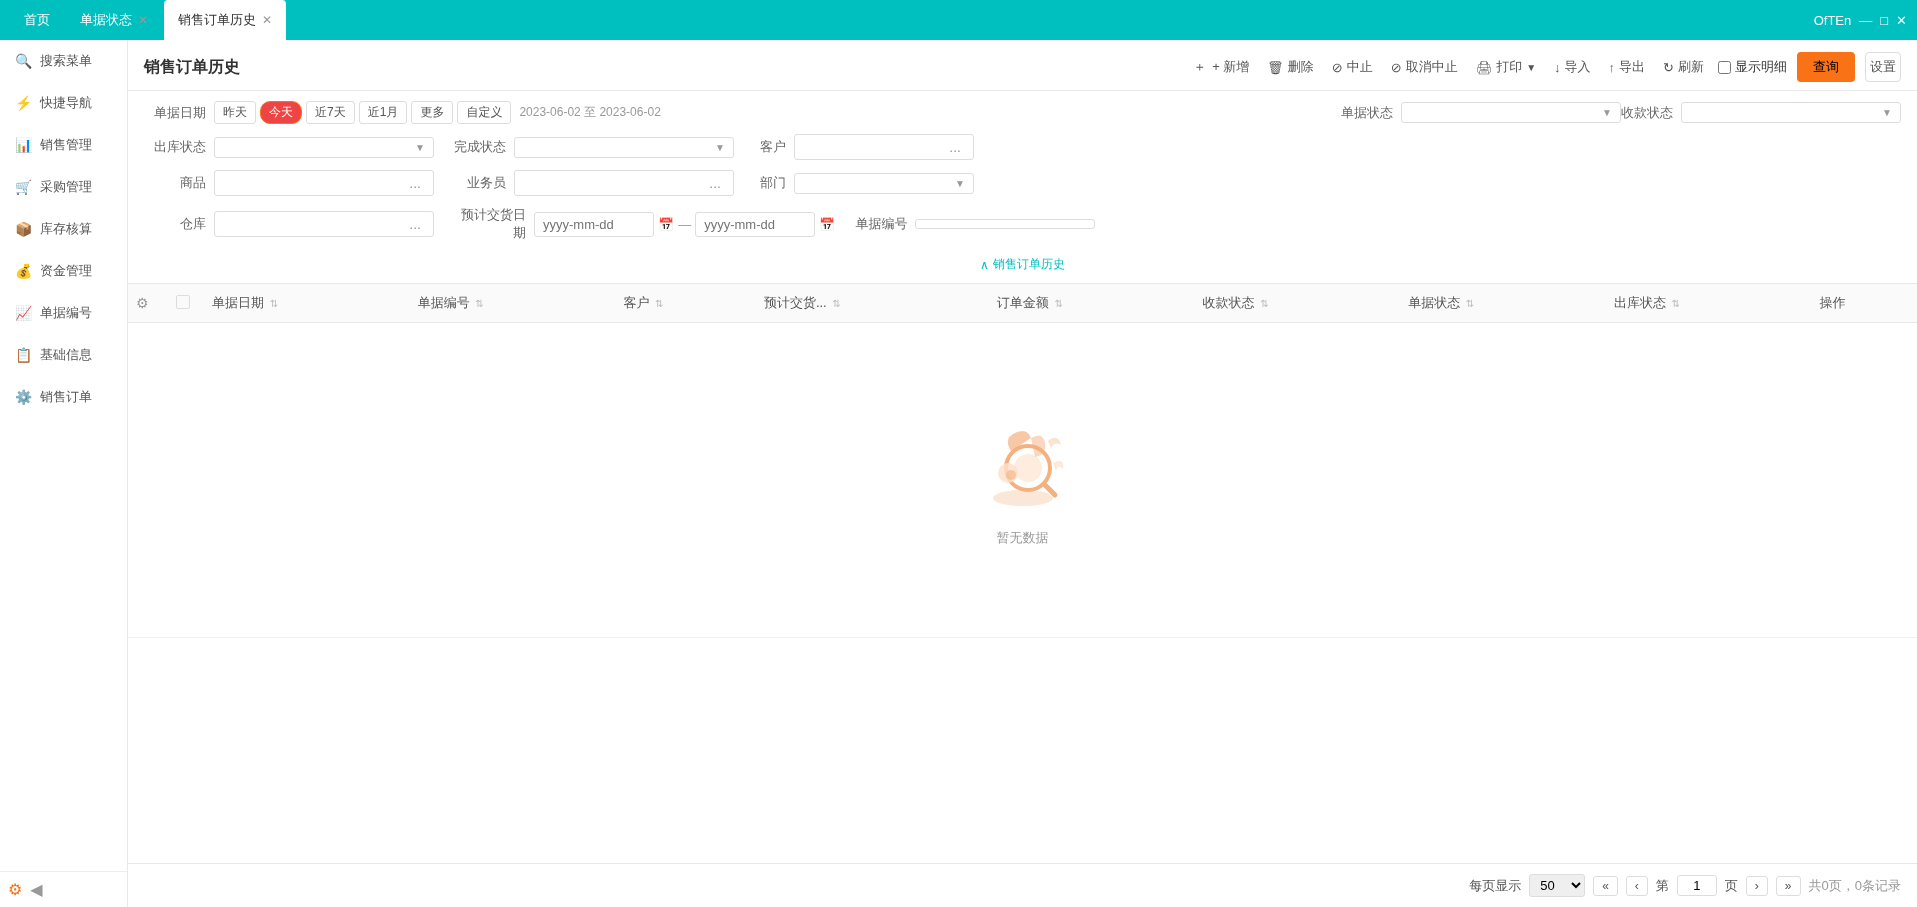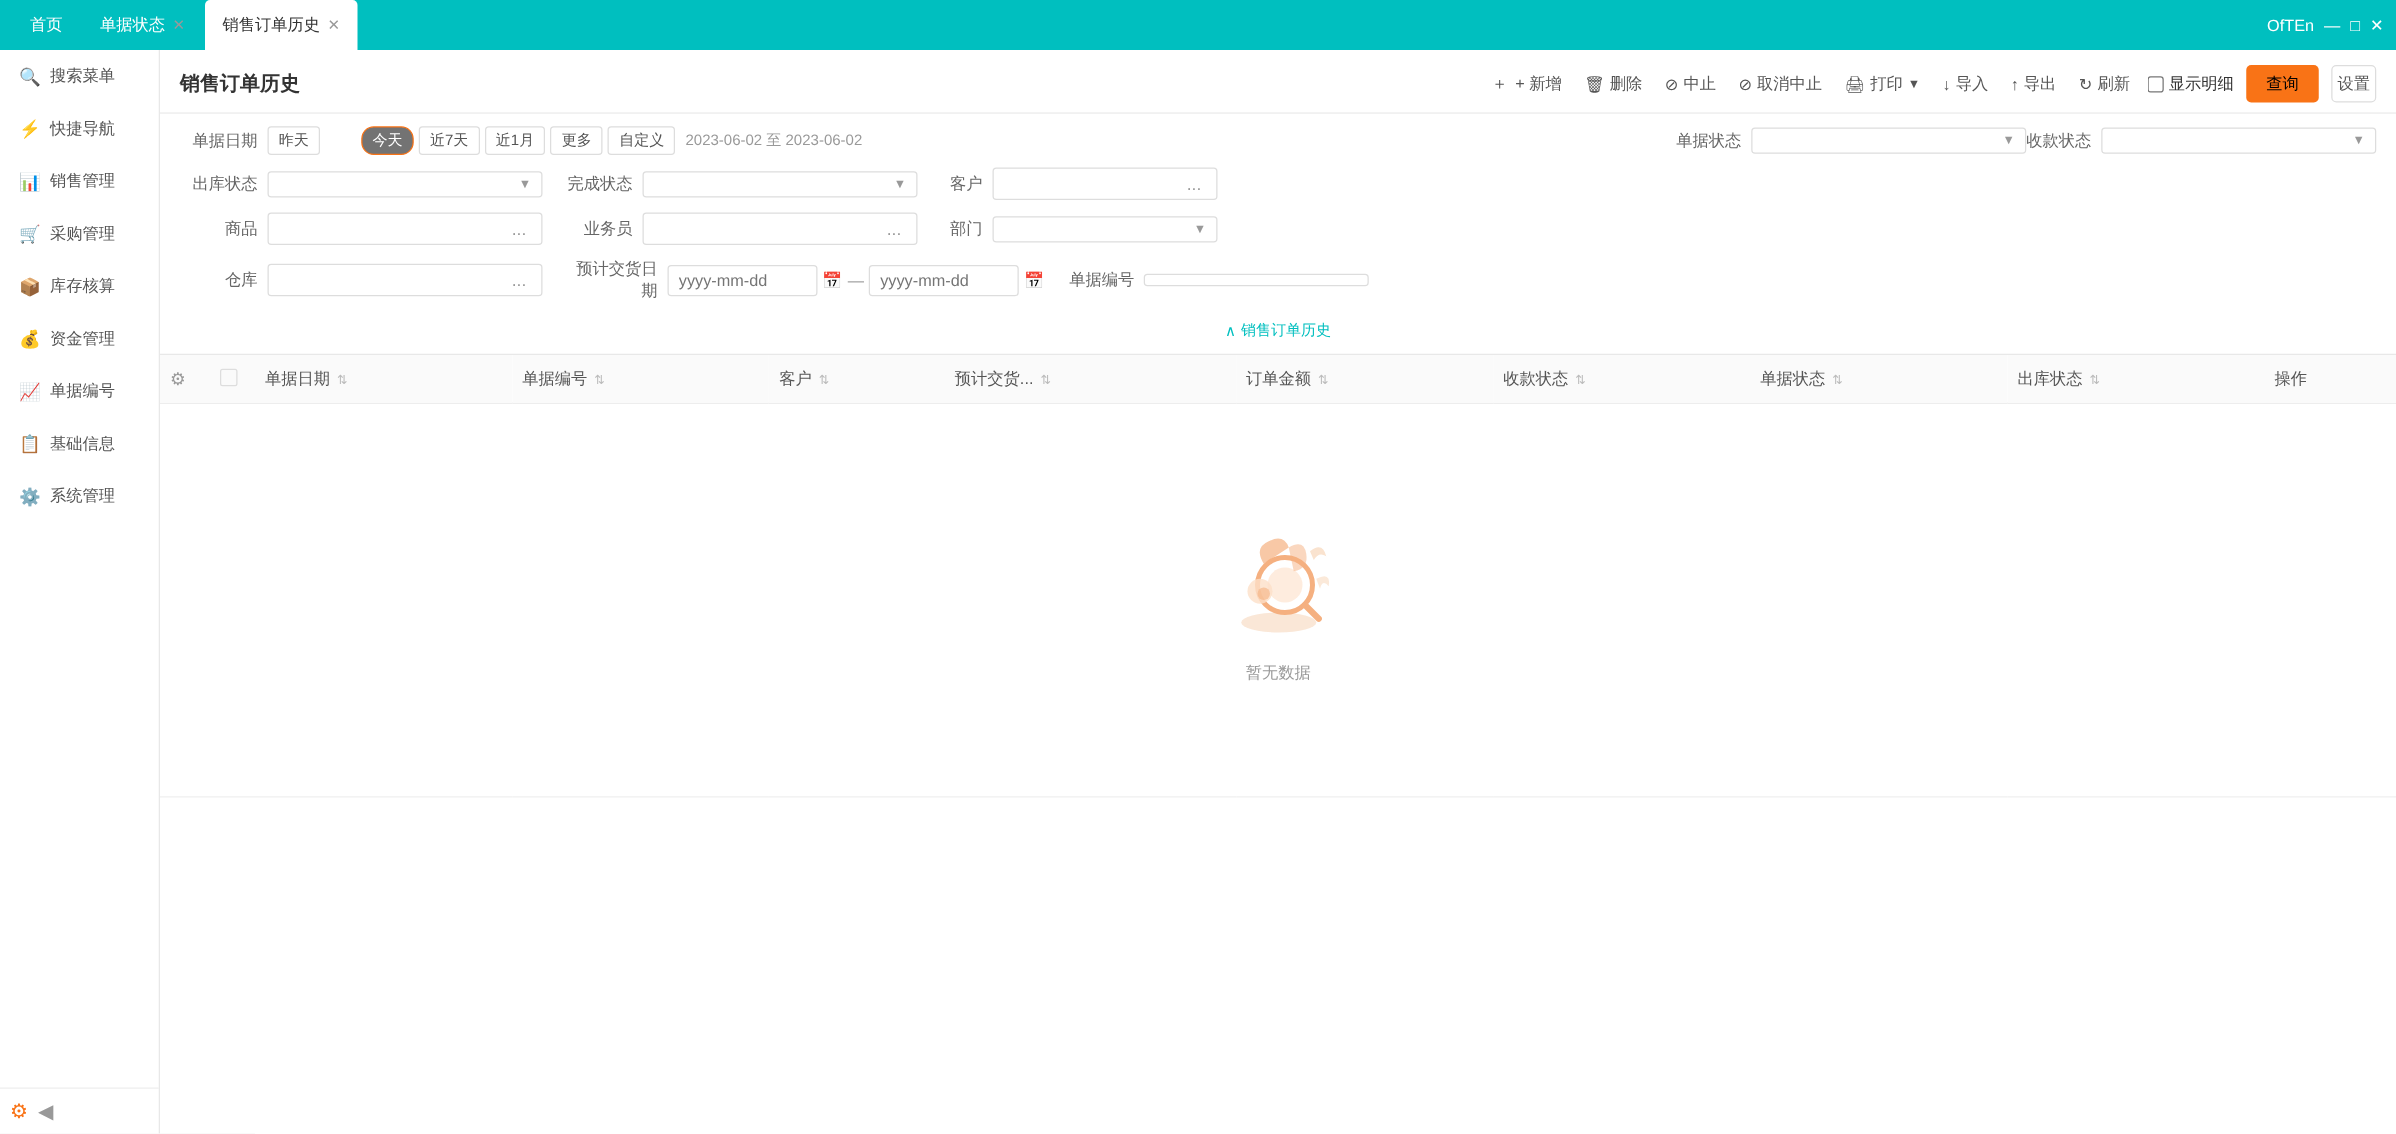--- a/index.html
+++ b/index.html
@@ -36,21 +36,21 @@
     .query-btn { background: #f97316; color: #000000; border: none; padding: 6px 16px; border-radius: 4px; cursor: pointer; font-size: 13px; }
     .settings-btn { background: #fff; color: #555; border: 1px solid #ddd; padding: 5px 4px; border-radius: 4px; cursor: pointer; font-size: 13px; }
     .show-cols-check { display: flex; align-items: center; gap: 4px; font-size: 13px; cursor: pointer; }
 
     
     .filter-area { background: #fff; padding: 10px 16px; border-bottom: 1px solid #e8e8e8; flex-shrink: 0; }
     .filter-row { display: flex; align-items: center; gap: 0; margin-bottom: 10px; }
     .filter-label { color: #666; font-size: 13px; width: 70px; text-align: right; padding-right: 8px; flex-shrink: 0; }
     .filter-date-group { display: flex; align-items: center; gap: 4px; flex: 1; }
     .date-btn { padding: 2px 8px; border: 1px solid #ddd; border-radius: 3px; cursor: pointer; font-size: 12px; color: #555; background: #fff; }
-    .date-btn.active { background: #737373; color: #fff; border-color: #f97316; border-radius: 10px; margin-left: 29px; }
+    .date-btn.active { background: #ef4444; color: #fff; border-color: #f97316; border-radius: 10px; }
     .date-range-text { color: #999; font-size: 12px; margin-left: 4px; }
     .filter-select { display: flex; align-items: center; border: 1px solid #ddd; border-radius: 3px; padding: 4px 8px; min-width: 200px; background: #fff; cursor: pointer; font-size: 13px; }
     .filter-select .sel-text { flex: 1; color: #999; }
     .filter-select .sel-arrow { color: #999; font-size: 10px; }
     .filter-dots { color: #999; cursor: pointer; font-size: 14px; padding: 0 4px; }
     .date-input-group { display: flex; align-items: center; gap: 4px; }
     .date-input { border: 1px solid #ddd; border-radius: 3px; padding: 4px 8px; width: 120px; font-size: 13px; color: #999; background: #fff; }
     .cal-icon { color: #ccc; font-size: 13px; cursor: pointer; }
     .date-sep { color: #999; }
     .collapse-row { display: flex; justify-content: center; align-items: center; padding: 4px 0 0; cursor: pointer; color: #00bfbf; font-size: 12px; gap: 4px; }
@@ -134,21 +134,21 @@
     <div class="sidebar-item">
       <span class="s-icon">📈</span>
       <span>单据编号</span>
     </div>
     <div class="sidebar-item">
       <span class="s-icon">📋</span>
       <span>基础信息</span>
     </div>
     <div class="sidebar-item">
       <span class="s-icon">⚙️</span>
-      <span>系统管理</span>
+      <span>销售订单</span>
     </div>
     <div class="sidebar-bottom">
       <span class="sidebar-bottom-btn">⚙</span>
       <span class="sidebar-bottom-btn" style="color:#999;">◀</span>
     </div>
   </div>
 
   <div class="content">
 
     <div class="page-header">
@@ -356,15 +356,31 @@
                   </svg>
                 </div>
                 <span class="empty-text">暂无数据</span>
               </div>
             </td>
           </tr>
         </tbody>
       </table>
     </div>
 
+    <div class="table-footer">
+      <span>每页显示</span>
+      <select class="page-size-select">
+        <option>50</option>
+        <option>100</option>
+        <option>200</option>
+      </select>
+      <button class="page-nav-btn">«</button>
+      <button class="page-nav-btn">‹</button>
+      <span>第</span>
+      <input class="page-input" type="text" value="1" style="">
+      <span>页</span>
+      <button class="page-nav-btn">›</button>
+      <button class="page-nav-btn">»</button>
+      <span class="total-text">共0页，0条记录</span>
+    </div>
 
   </div>
 </div>
 
 </body></html>

